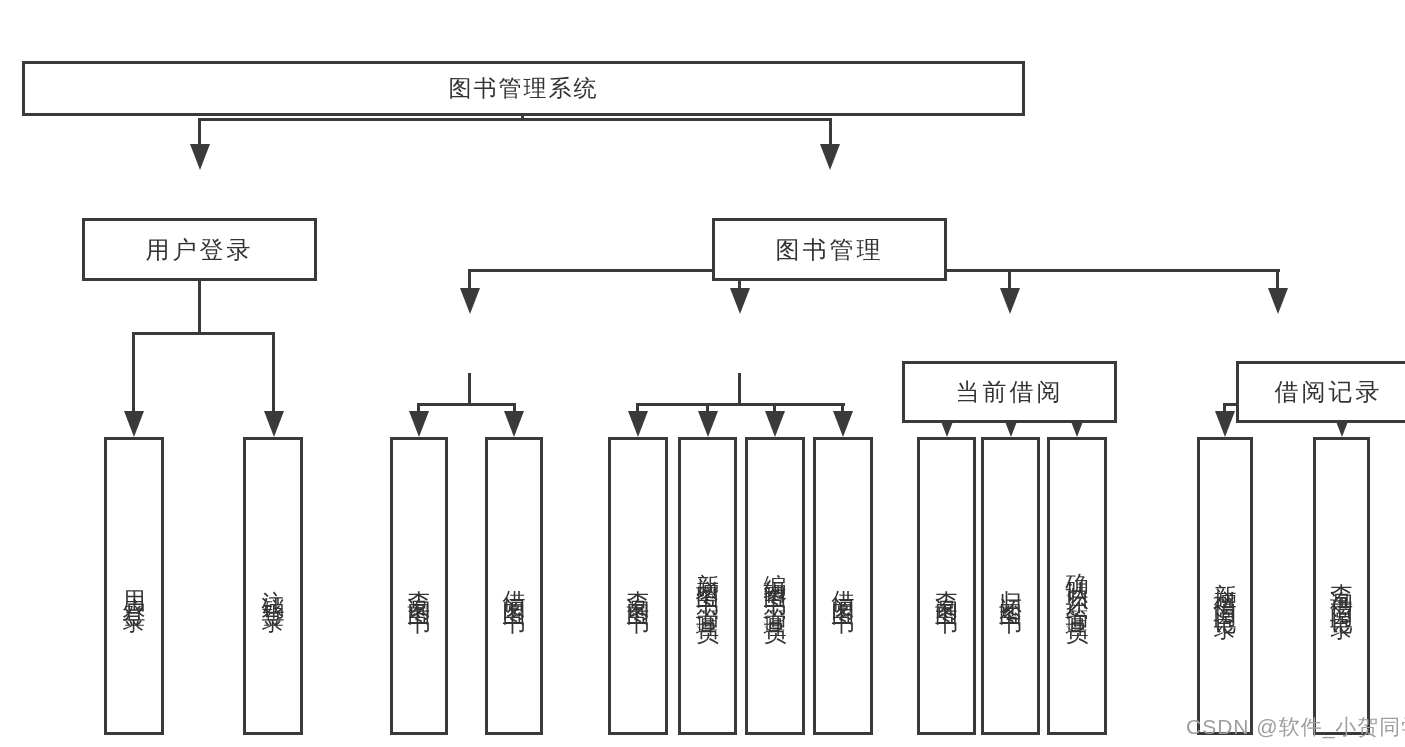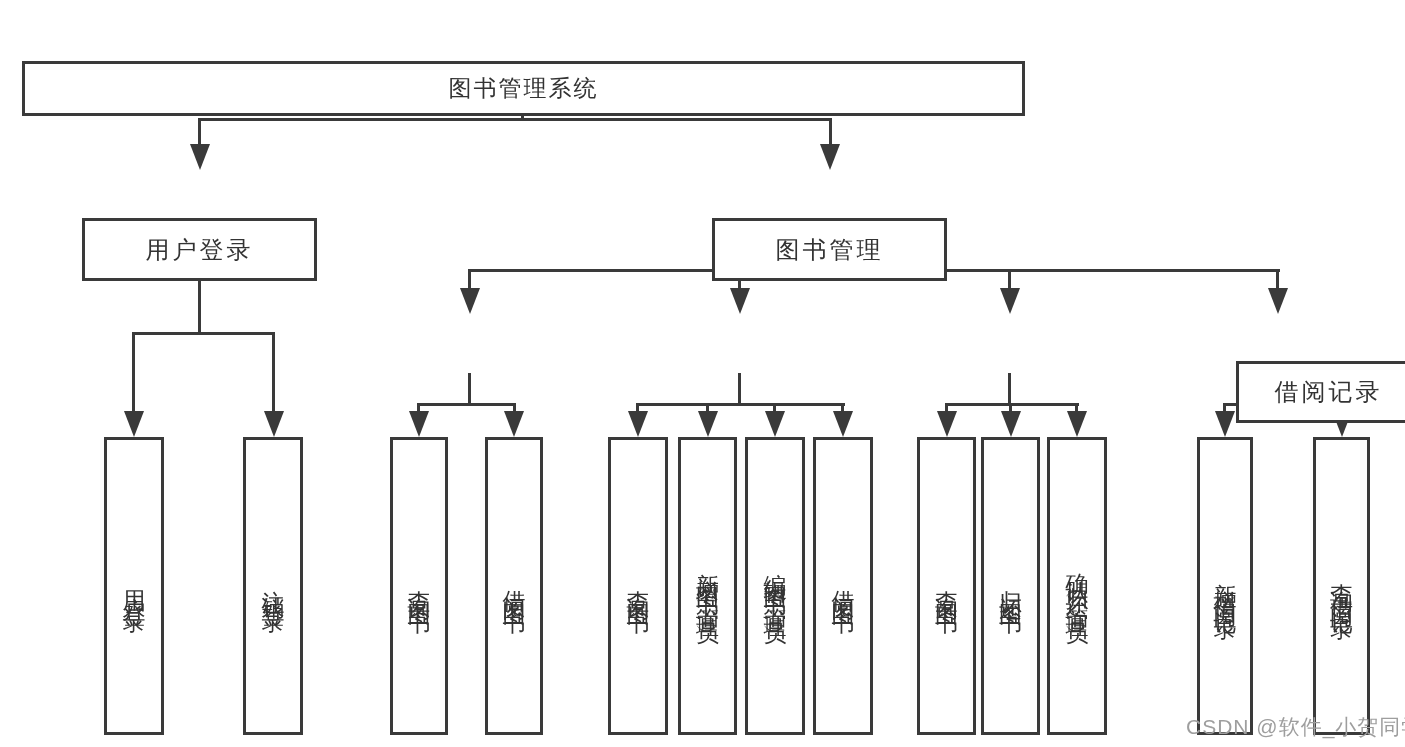--- a/index.html
+++ b/index.html
@@ -74,20 +74,23 @@
   <div class="hline" style="left:468px;top:269px;width:812px"></div>
   <div class="vline" style="left:468px;top:269px;height:22px"></div>
   <div class="vline" style="left:738px;top:269px;height:22px"></div>
   <div class="vline" style="left:1008px;top:269px;height:22px"></div>
   <div class="vline" style="left:1276px;top:269px;height:22px"></div>
   <div class="arrow" style="left:460px;top:288px"></div>
   <div class="arrow" style="left:730px;top:288px"></div>
   <div class="arrow" style="left:1000px;top:288px"></div>
   <div class="arrow" style="left:1268px;top:288px"></div>
 
+  <div class="box" style="left:902px;top:313px;width:215px;height:62px">
+    <span class="lbl">当前借阅</span>
+  </div>
   <div class="box" style="left:1236px;top:313px;width:185px;height:62px">
     <span class="lbl">借阅记录</span>
   </div>
 
   <div class="vline" style="left:468px;top:373px;height:32px"></div>
   <div class="hline" style="left:417px;top:403px;width:99px"></div>
   <div class="vline" style="left:417px;top:403px;height:10px"></div>
   <div class="vline" style="left:513px;top:403px;height:10px"></div>
   <div class="arrow" style="left:409px;top:411px"></div>
   <div class="arrow" style="left:504px;top:411px"></div>

